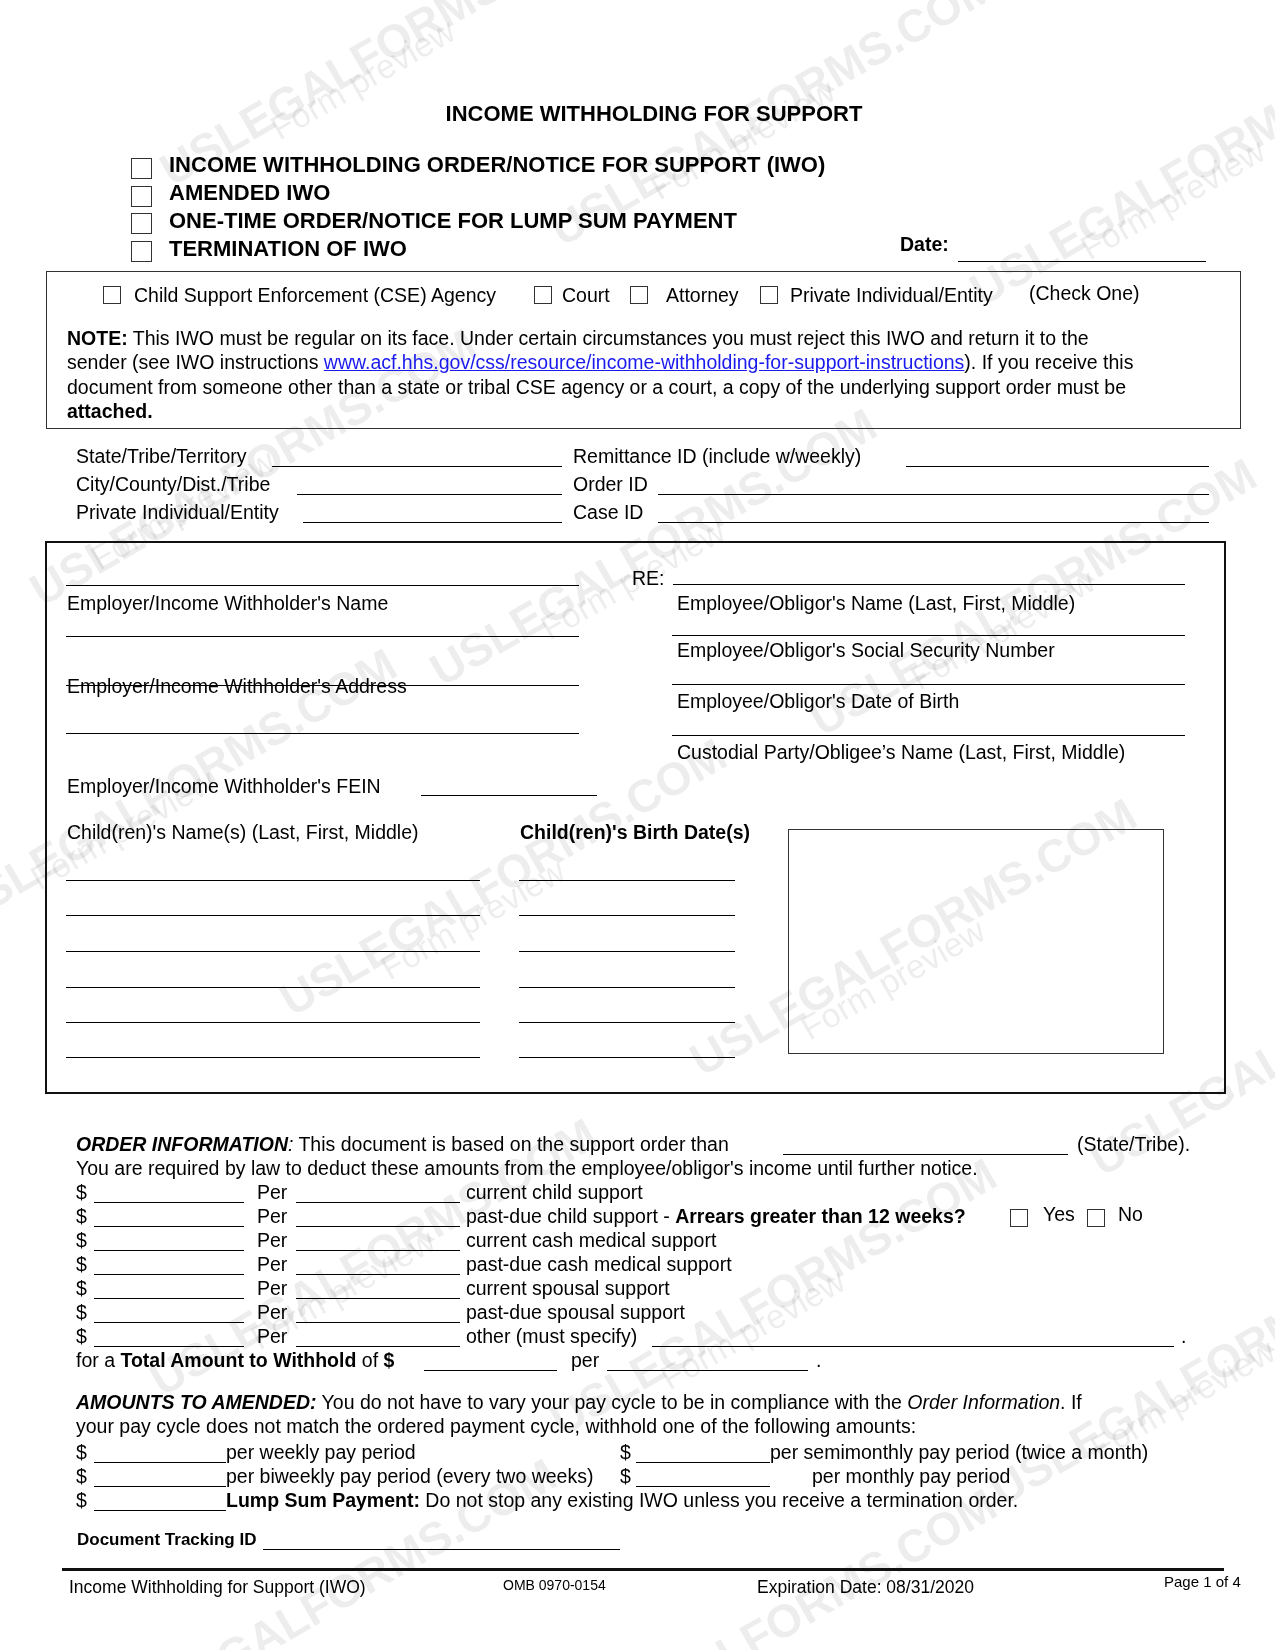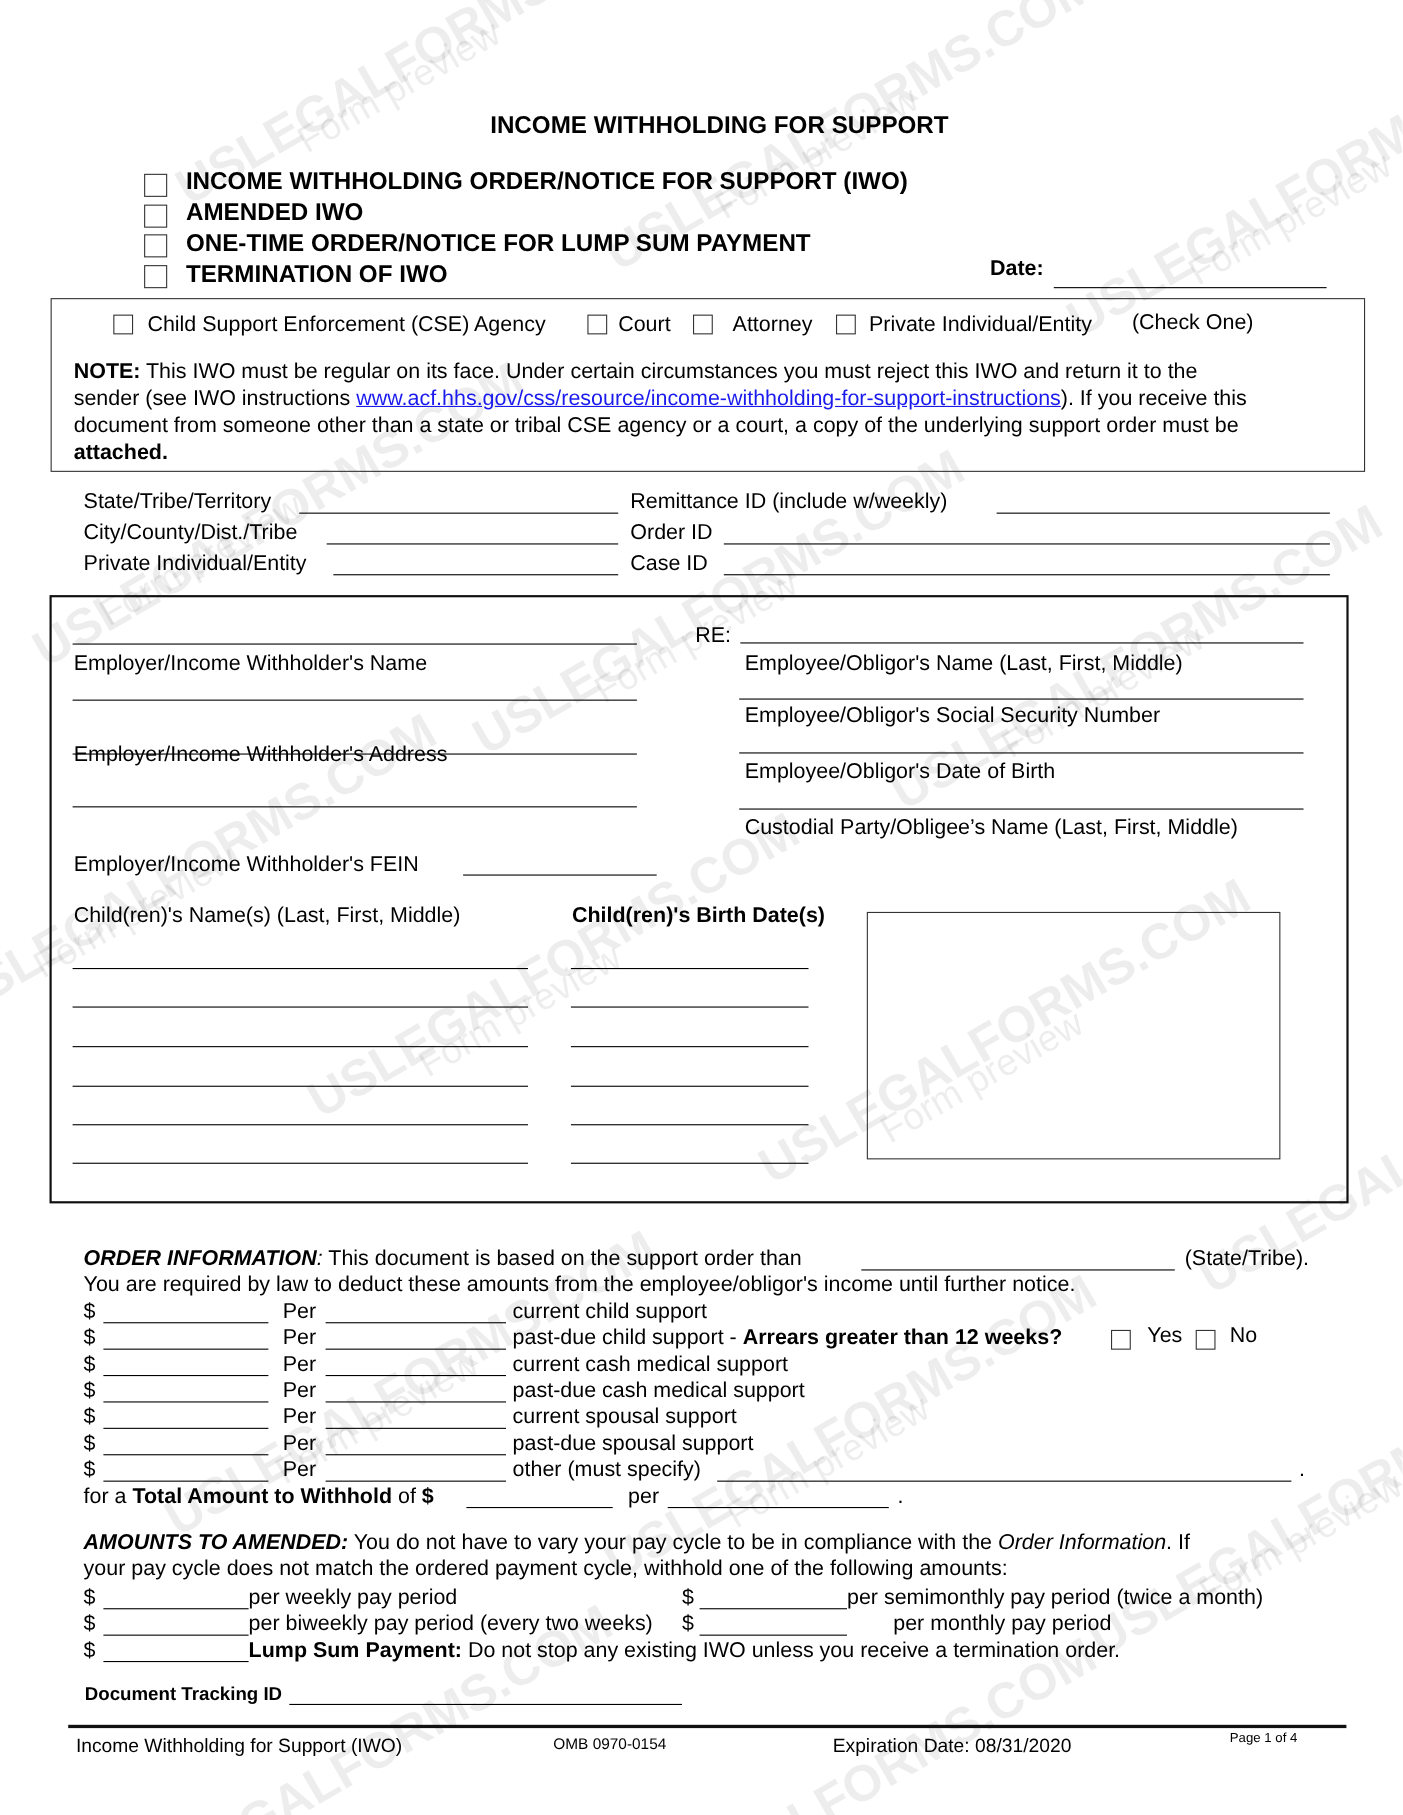--- a/index.html
+++ b/index.html
@@ -225,13 +225,13 @@
 <div class="ul" style="left:94px;top:1510px;width:132px;"></div>
 <div class="abs t" style="left:226px;top:1489px;"><span class="bold">Lump Sum Payment:</span><span> Do not stop any existing IWO unless you receive a termination order.</span></div>
 
 <div class="abs" style="left:77px;top:1530px;font-size:17px;font-weight:bold;">Document Tracking ID</div>
 <div class="ul" style="left:263px;top:1549px;width:357px;"></div>
 
 <div class="rule" style="left:62px;top:1568px;width:1162px;"></div>
 <div class="abs" style="left:69px;top:1577px;font-size:17.5px;">Income Withholding for Support (IWO)</div>
 <div class="abs" style="left:503px;top:1577px;font-size:14px;">OMB 0970-0154</div>
 <div class="abs" style="left:757px;top:1577px;font-size:17.5px;">Expiration Date: 08/31/2020</div>
-<div class="abs" style="left:1118px;top:1573px;font-size:12px;">Page 1 of 4</div>
+<div class="abs" style="left:1164px;top:1573px;font-size:15px;">Page 1 of 4</div>
 
 </body></html>

